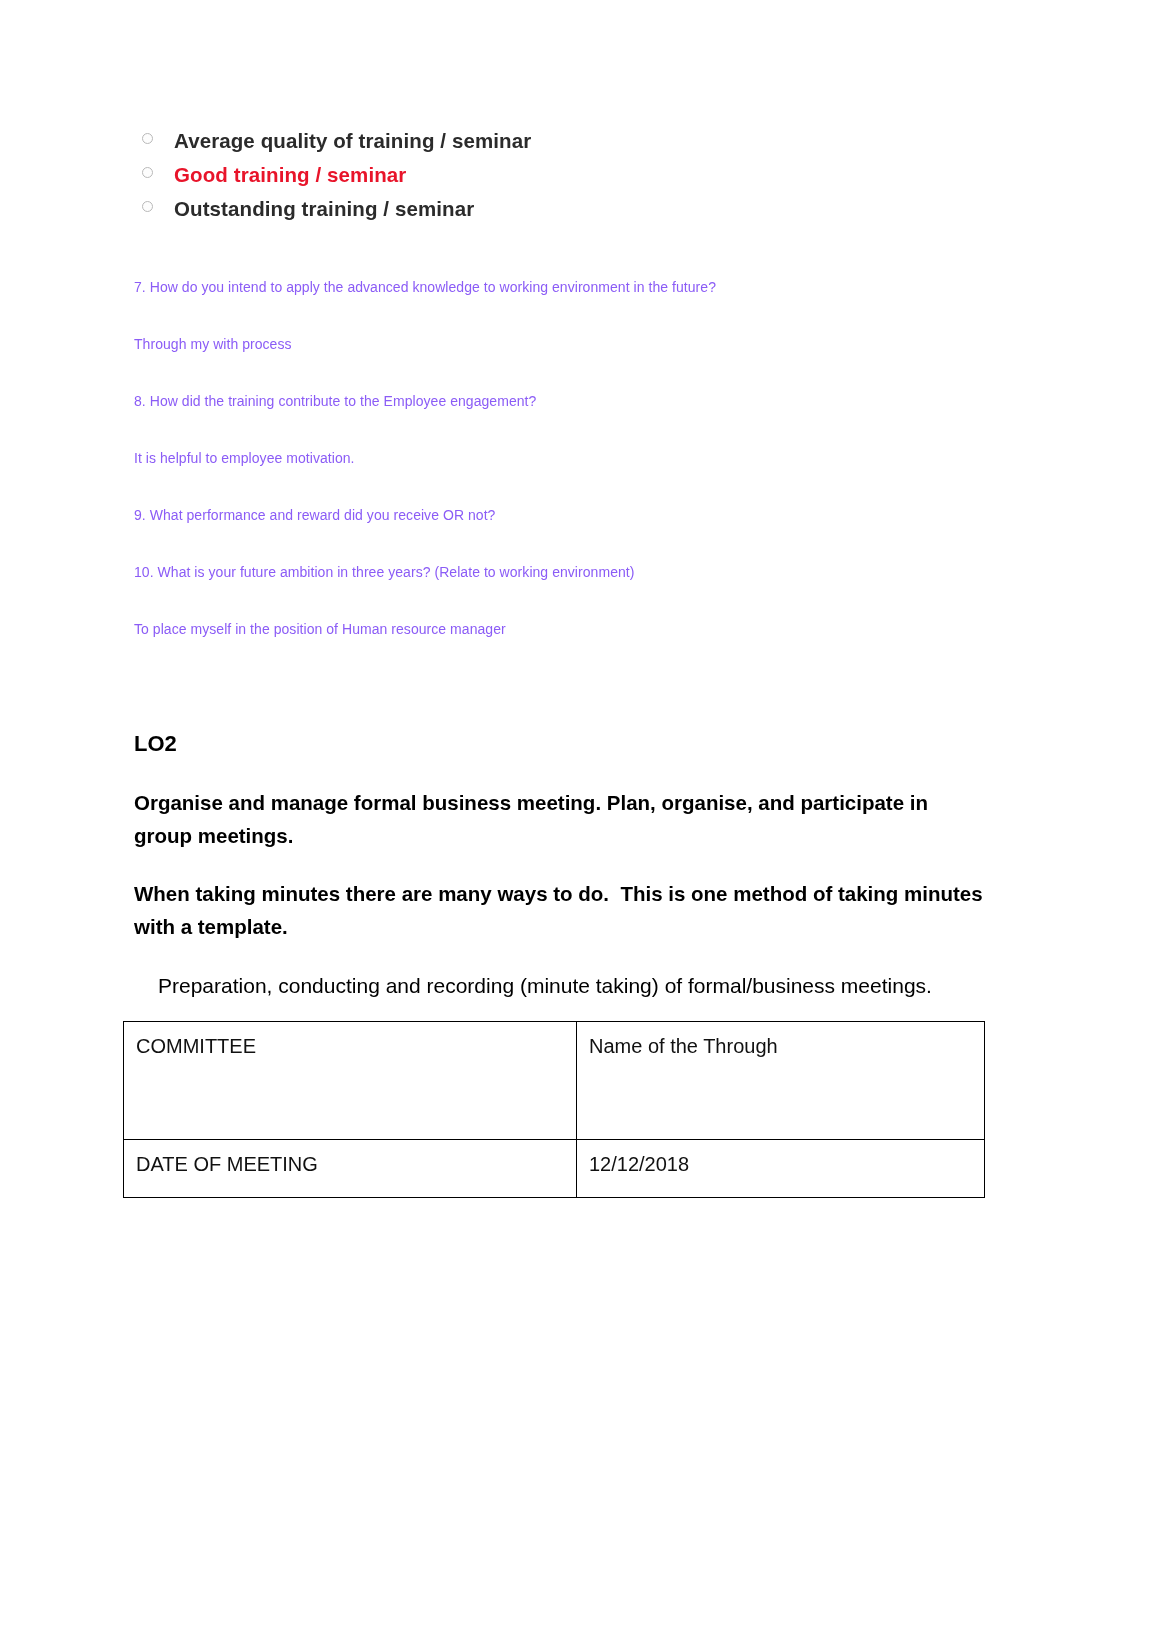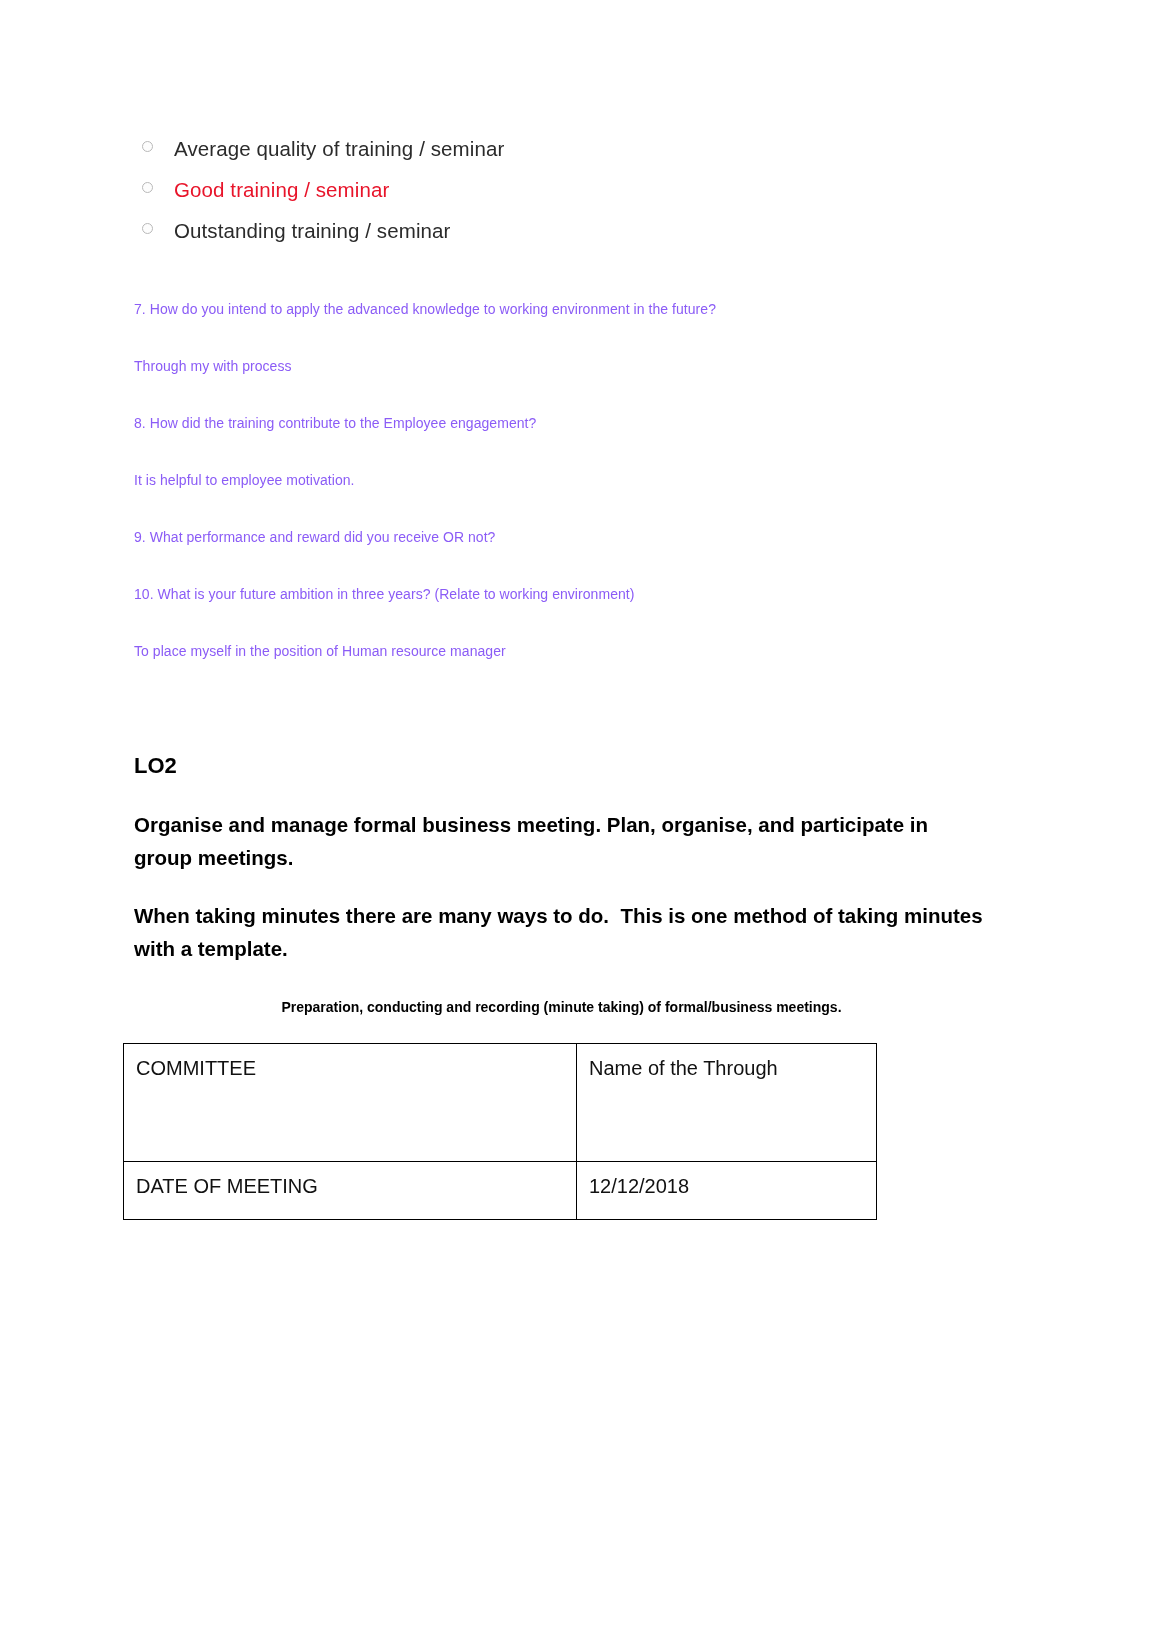--- a/index.html
+++ b/index.html
@@ -28,21 +28,22 @@
 
   
   .option-list {
     margin: 0;
     padding: 0;
     list-style: none;
   }
   .option-row {
     display: flex;
     align-items: flex-start;
-    margin: 12px 0 5px 0;
+    margin: 4px 0 5px 0;
+    font-weight: bold;
   }
   .radio {
     flex: 0 0 auto;
     width: 11px;
     height: 11px;
     margin-top: 7px;
     margin-left: 8px;
     margin-right: 21px;
     border: 1px solid #b9b9b9;
     border-radius: 50%;
@@ -79,33 +80,33 @@
   }
   .bold-para {
     font-size: 20.5px;
     line-height: 33px;
     font-weight: bold;
     margin: 12px 0 25px 0;
     color: #000000;
     white-space: pre-wrap;
   }
   .centered-heading {
-    font-size: 14px;
+    font-size: 21px;
     line-height: 35px;
-    font-weight: bold;
-    text-align: center;
+    font-weight: normal;
+    text-align: left;
     margin: 0 0 18px 0;
     color: #000000;
     padding: 0 24px;
   }
 
   
   .minutes-table {
     border-collapse: collapse;
-    width: 754px;
+    width: 862px;
     margin-left: -11px;
     table-layout: fixed;
   }
   .minutes-table td {
     border: 1px solid #000000;
     vertical-align: top;
     padding: 11px 12px 10px 12px;
     font-size: 20px;
     line-height: 26px;
     color: #111111;

